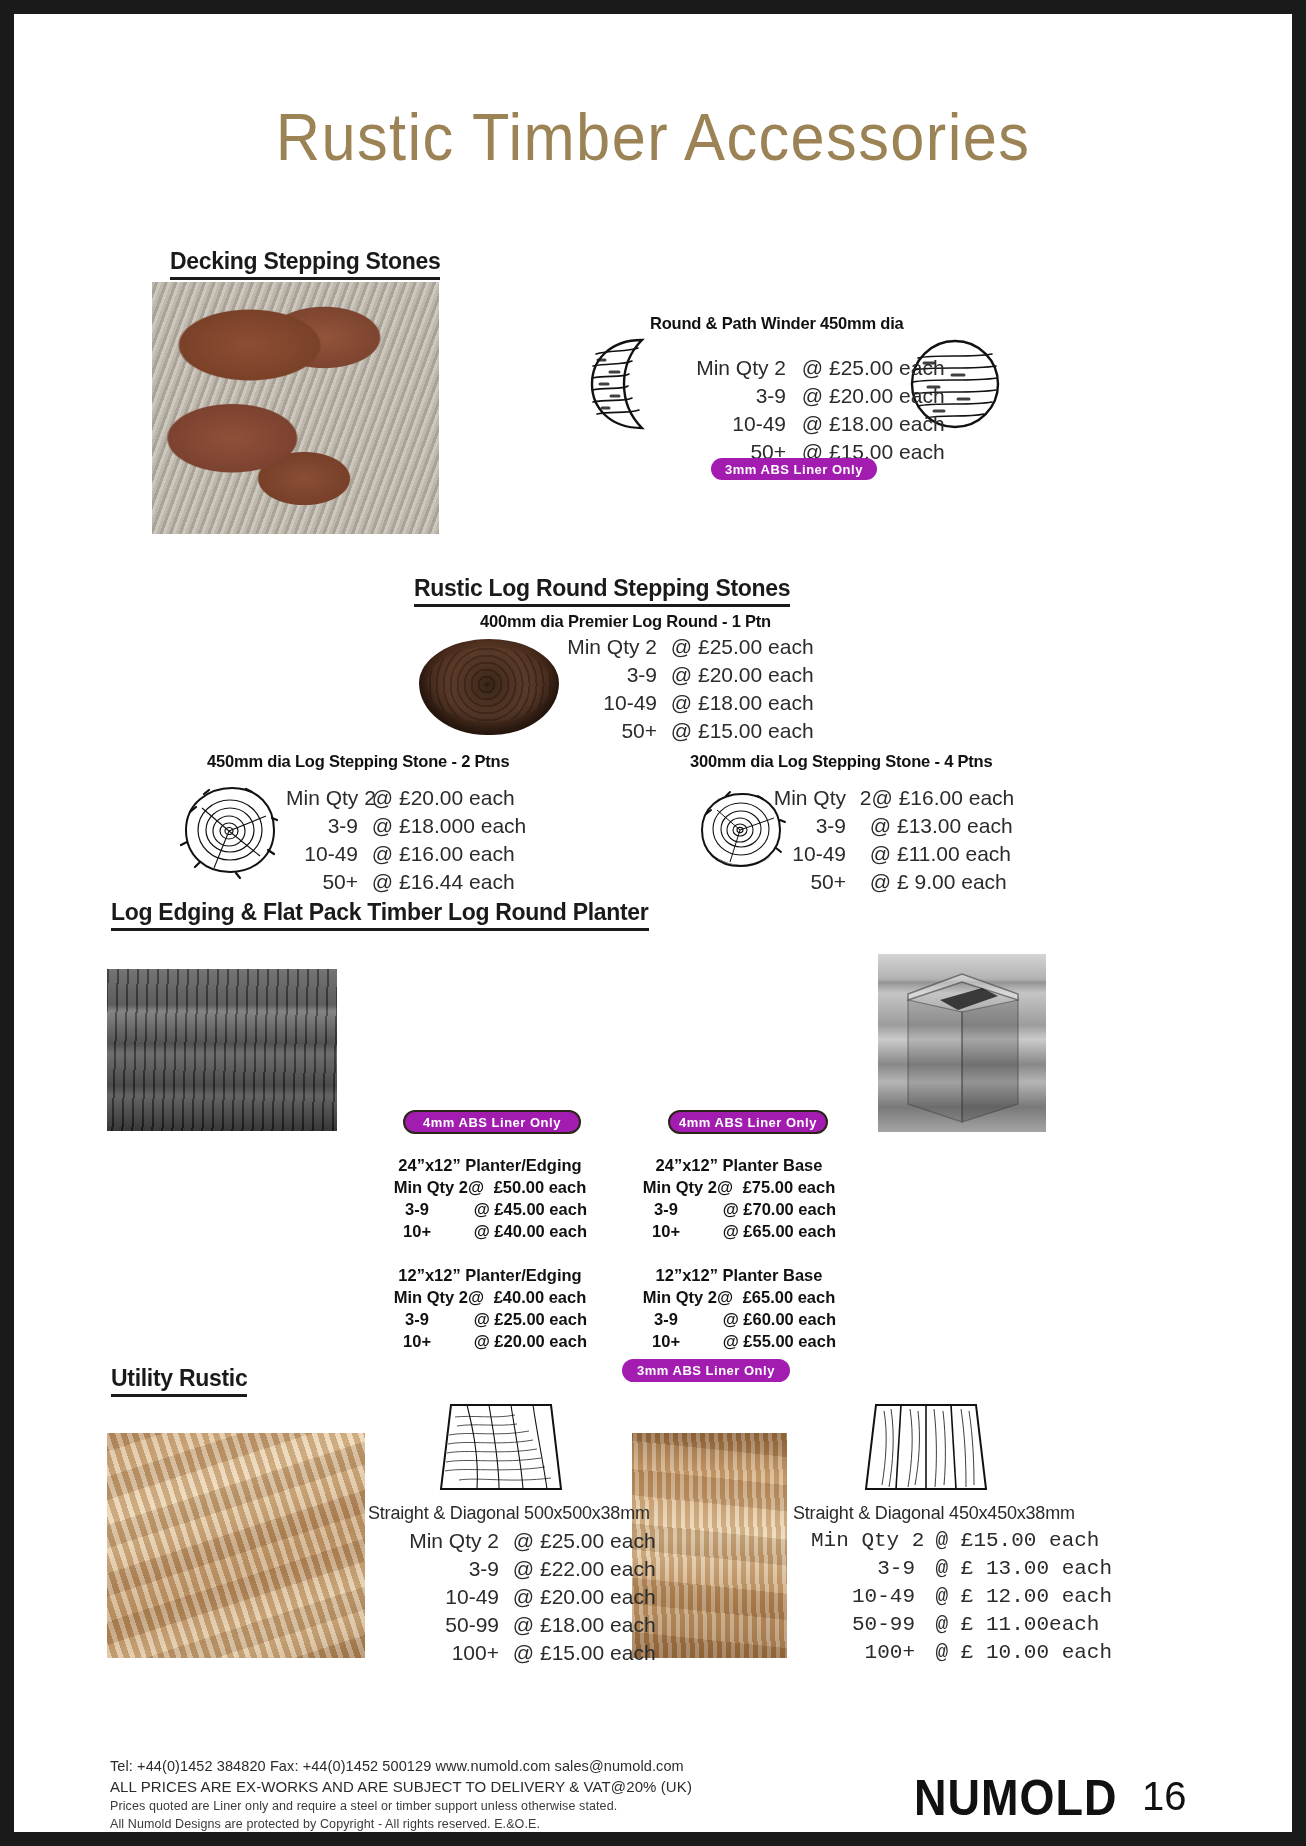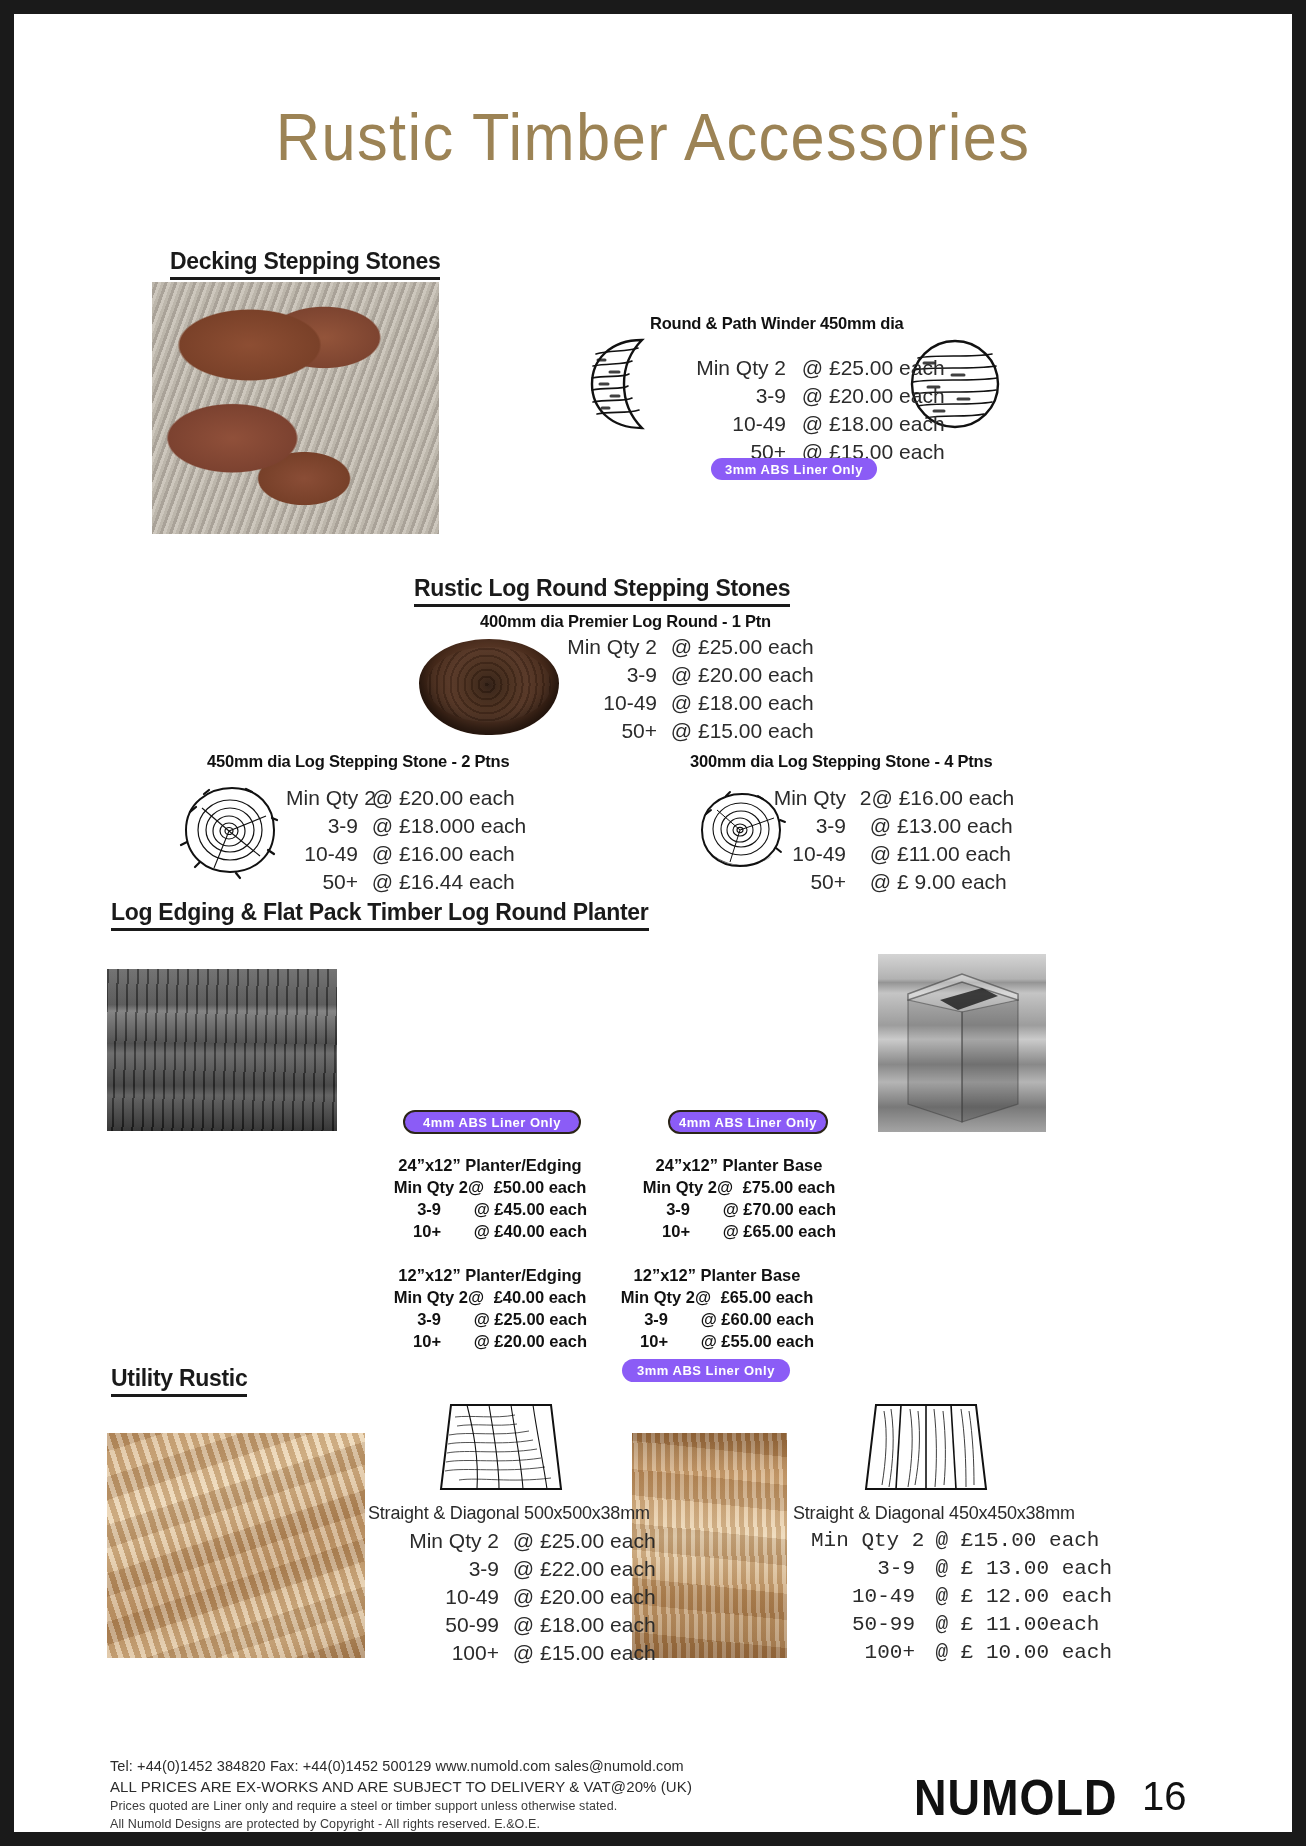--- a/index.html
+++ b/index.html
@@ -72,26 +72,26 @@
   .price-bold {
     position:absolute;
     font-size:16.5px;
     font-weight:bold;
     color:#111;
     line-height:22px;
     white-space:nowrap;
     text-align:center;
   }
   .price-bold .ln { display:block; }
-  .price-bold .q { display:inline-block; text-align:right; }
+  .price-bold .q { display:inline-block; }
   .price-bold .a { display:inline-block; text-align:center; }
   
   .badge {
     position:absolute;
-    background:#8b5cf6;
+    background:#a21caf;
     border:2px solid #2b2418;
     border-radius:14px;
     color:#ffffff;
     font-size:13px;
     font-weight:bold;
     letter-spacing:0.5px;
     text-align:center;
     line-height:1;
     display:flex;
     align-items:center;
@@ -436,21 +436,21 @@
     <span class="ln">
       <span class="q" style="width:48px">3-9</span>
       <span class="a" style="padding-left:28px">@ £25.00 each</span>
     </span>
     <span class="ln">
       <span class="q" style="width:48px">10+</span>
       <span class="a" style="padding-left:28px">@ £20.00 each</span>
     </span>
   </div>
 
-  <div class="price-bold" style="left:603px; top:1250px; width:200px;">
+  <div class="price-bold" style="left:625px; top:1250px; width:200px;">
     <span class="ln">12”x12” Planter Base</span>
     <span class="ln">
       <span class="q">Min Qty 2@</span>
       <span class="a" style="padding-left:5px">£65.00 each</span>
     </span>
     <span class="ln">
       <span class="q" style="width:48px">3-9</span>
       <span class="a" style="padding-left:28px">@ £60.00 each</span>
     </span>
     <span class="ln">

